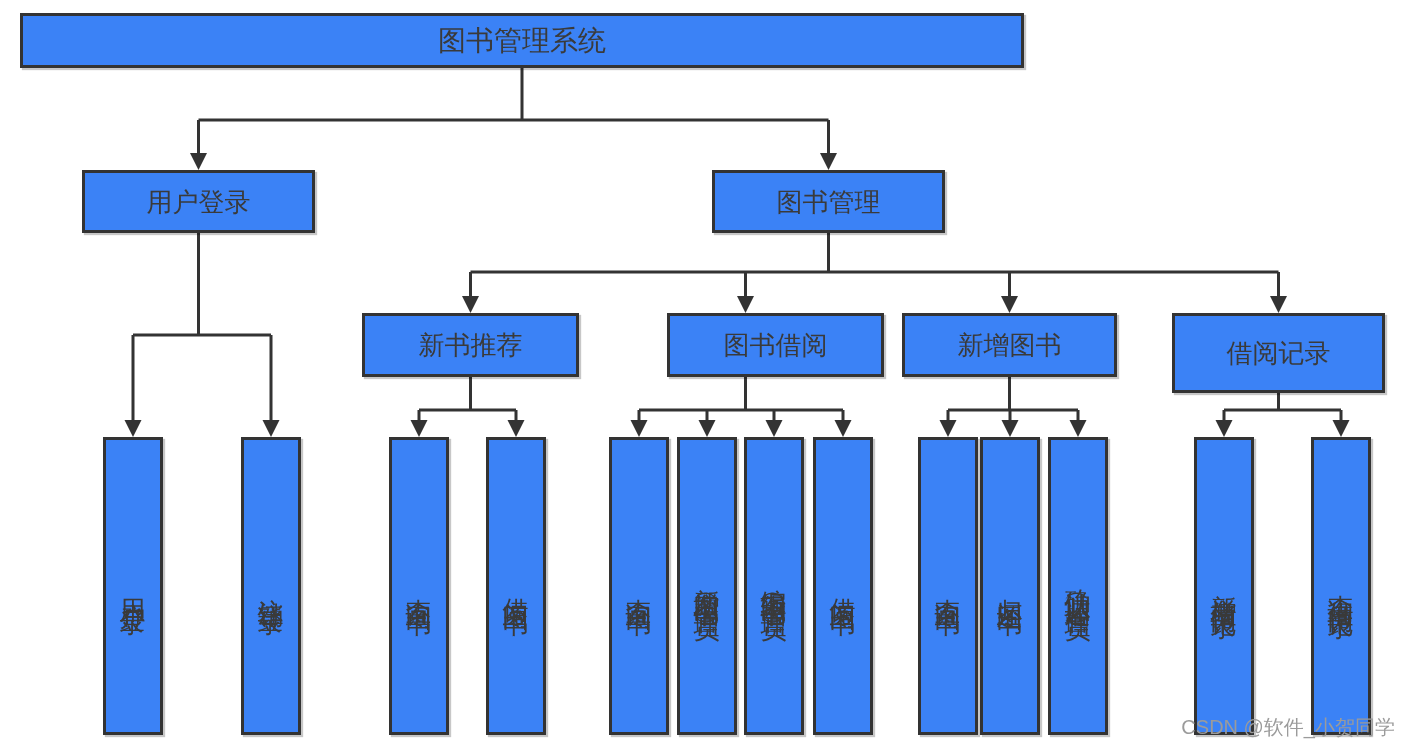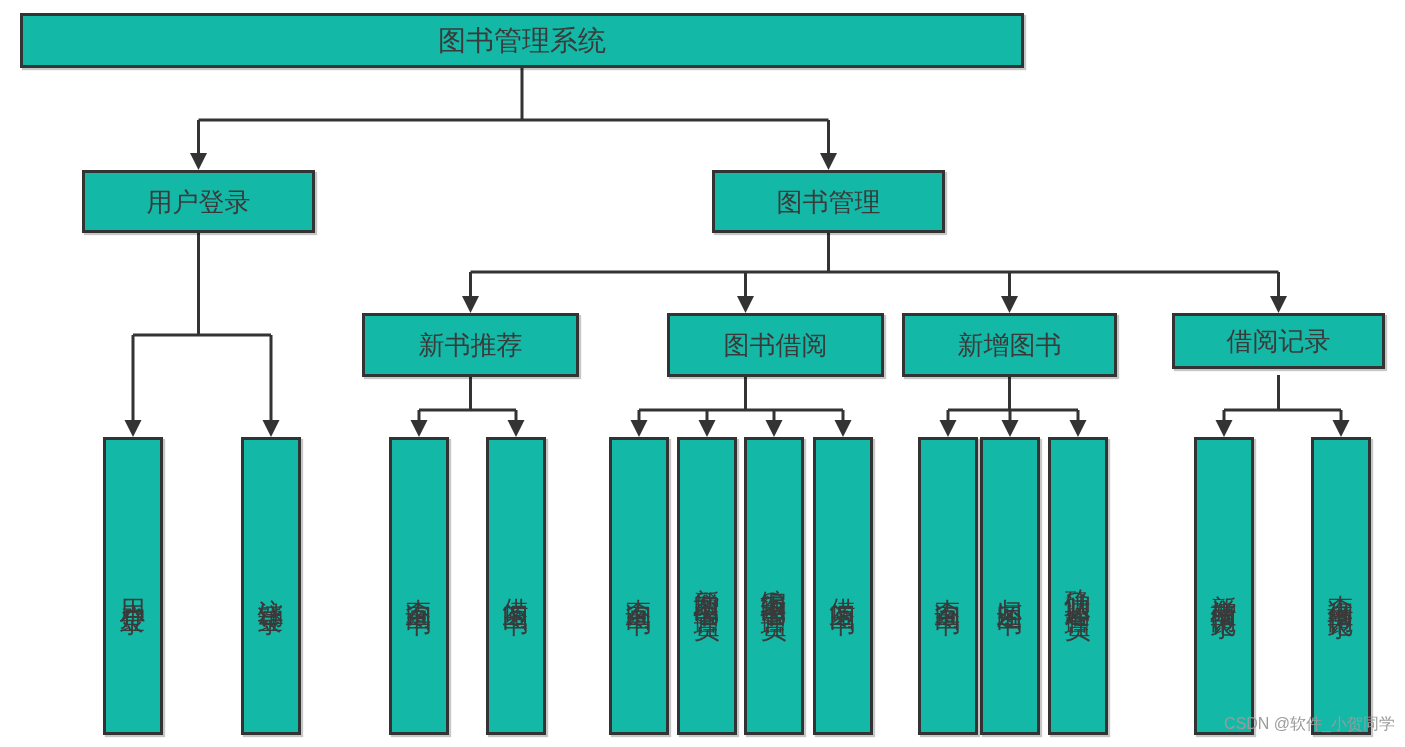--- a/index.html
+++ b/index.html
@@ -17,42 +17,42 @@
   }
   .connectors {
     position: absolute;
     left: 0;
     top: 0;
   }
   .node {
     position: absolute;
     box-sizing: border-box;
     border: 3px solid #333333;
-    background: #14b8a6;
+    background: #3b82f6;
     color: #3a3a3a;
     display: flex;
     align-items: center;
     justify-content: center;
     box-shadow: 2px 2px 1px rgba(0,0,0,0.22);
     line-height: 1;
   }
   .h1 { font-size: 28px; }
   .h2 { font-size: 26px; }
   .leaf .lbl {
     writing-mode: vertical-rl;
     text-orientation: mixed;
     font-size: 26px;
     letter-spacing: 4px;
     line-height: 1;
   }
   .watermark {
     position: absolute;
     top: 714px;
     right: 10px;
-    font-size: 16px;
+    font-size: 20px;
     color: #9b9b9b;
     white-space: nowrap;
   }
 </style>
 </head>
 <body>
 
 <div class="page">
 
   <svg class="connectors" width="1405" height="747" viewBox="0 0 1405 747">
@@ -97,21 +97,21 @@
 
   <div class="node h2" style="left:712px; top:170px; width:233px; height:63px">
     <span class="lbl">图书管理</span>
   </div>
   <div class="node h2" style="left:667px; top:313px; width:217px; height:64px">
     <span class="lbl">图书借阅</span>
   </div>
   <div class="node h2" style="left:902px; top:313px; width:215px; height:64px">
     <span class="lbl">新增图书</span>
   </div>
-  <div class="node h2" style="left:1172px; top:313px; width:213px; height:56px">
+  <div class="node h2" style="left:1172px; top:313px; width:213px; height:80px">
     <span class="lbl">借阅记录</span>
   </div>
 
   <div class="node leaf" style="left:103px; top:437px; width:60px; height:298px">
     <span class="lbl">用户登录</span>
   </div>
   <div class="node leaf" style="left:241px; top:437px; width:60px; height:298px">
     <span class="lbl">注销登录</span>
   </div>
 

